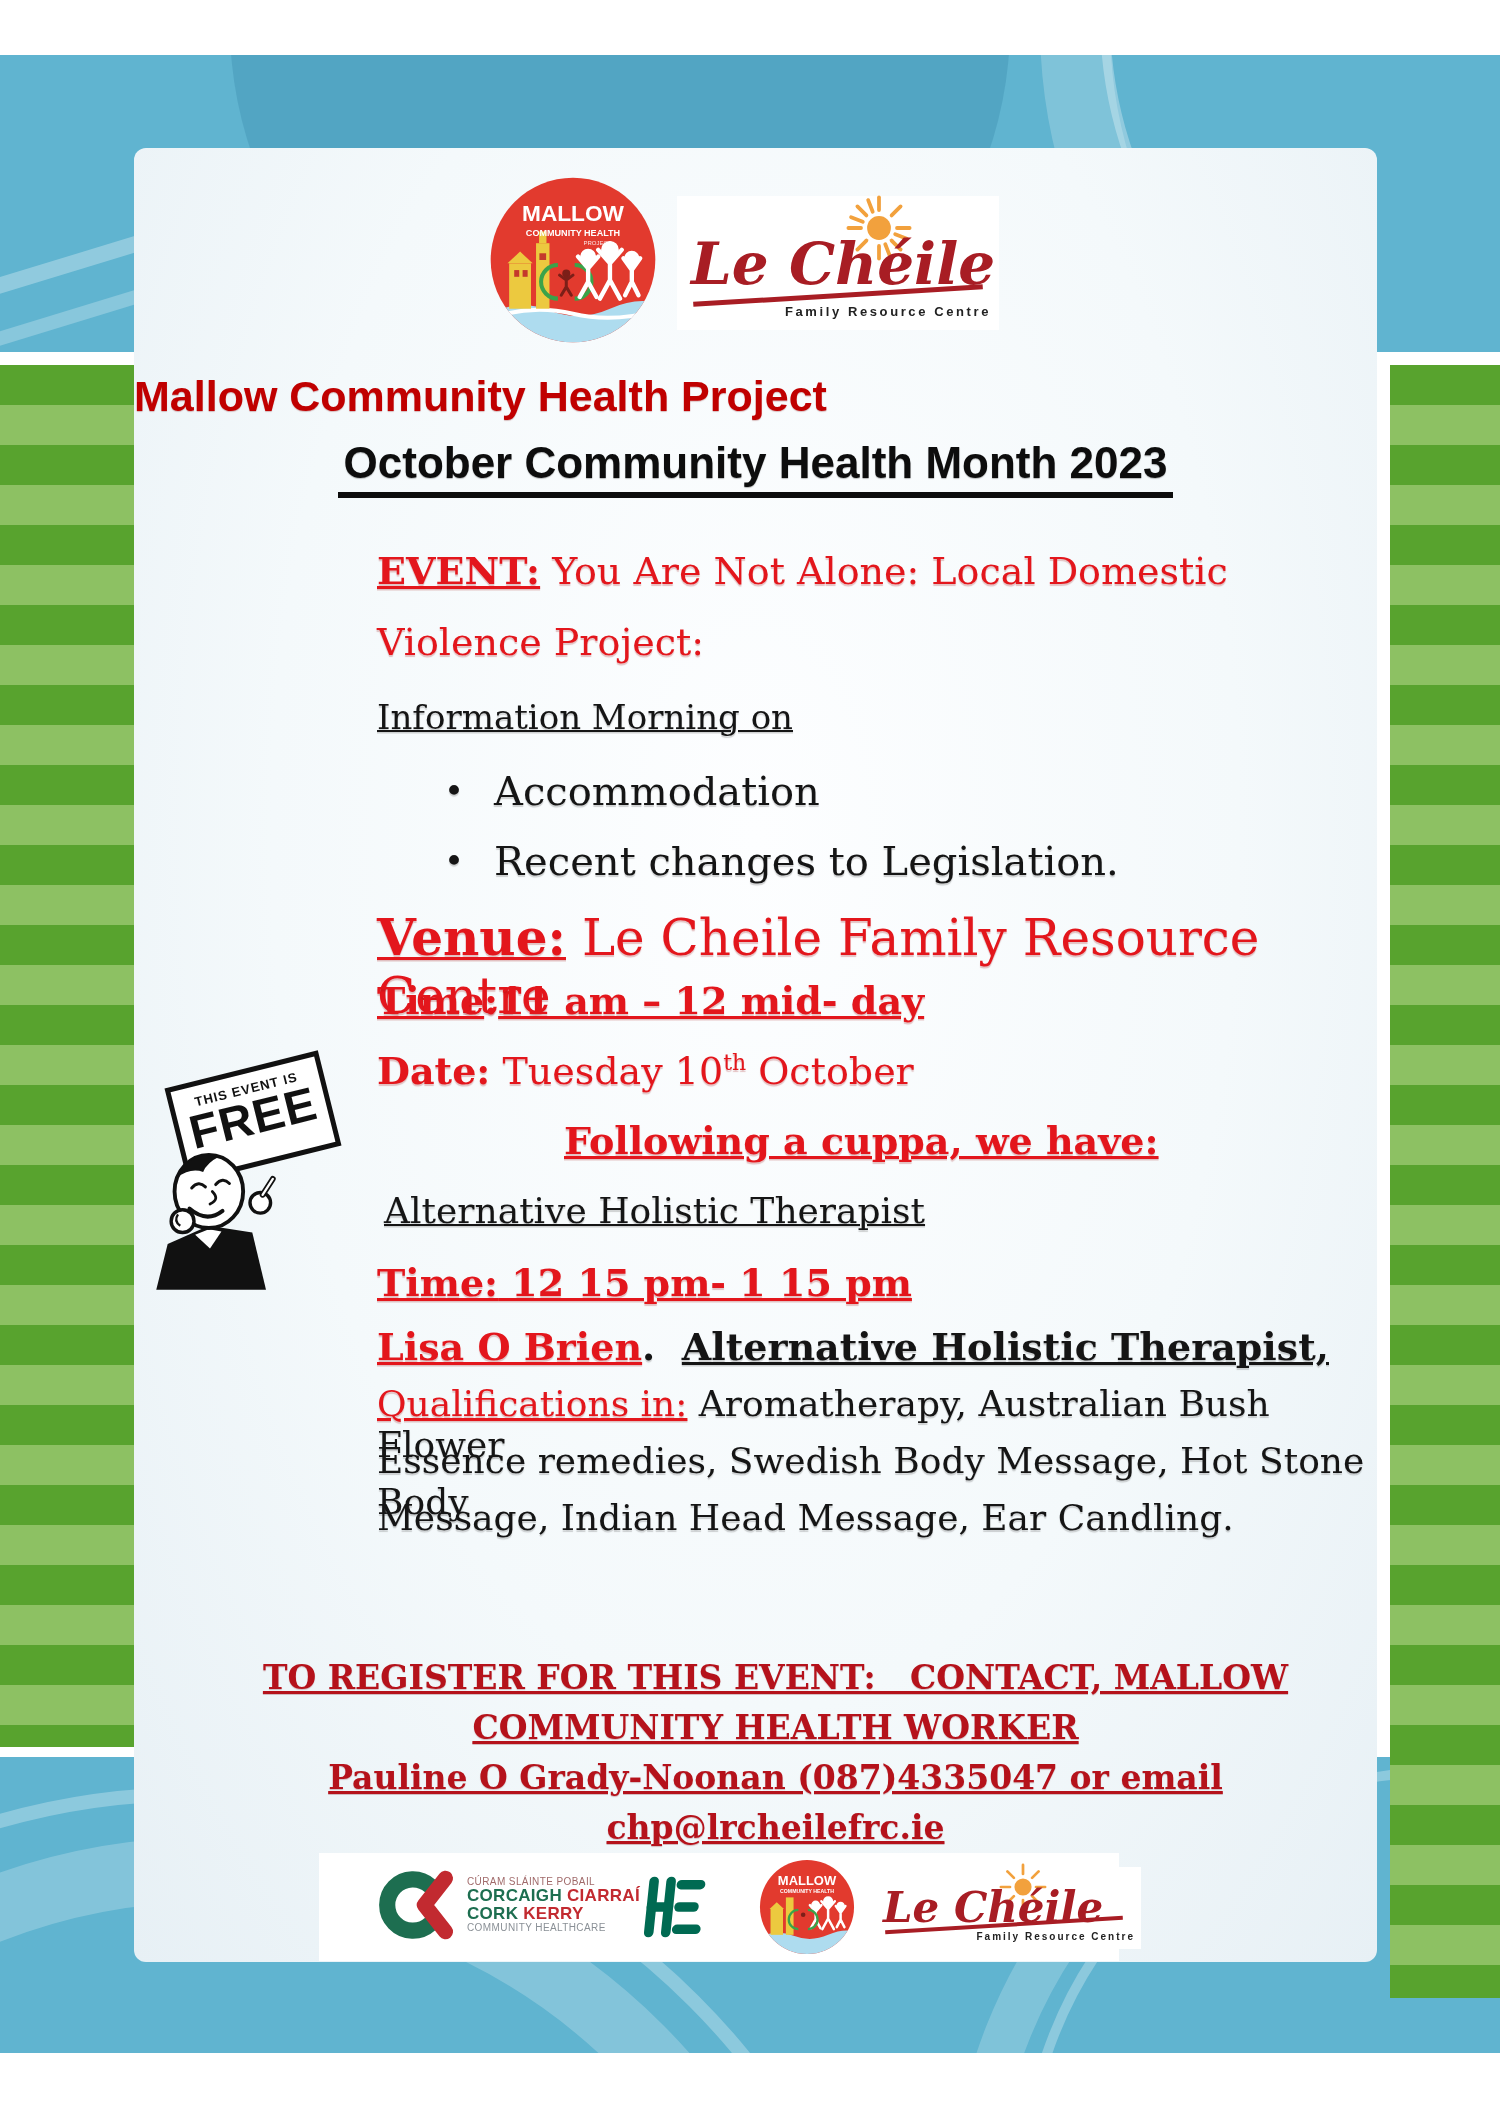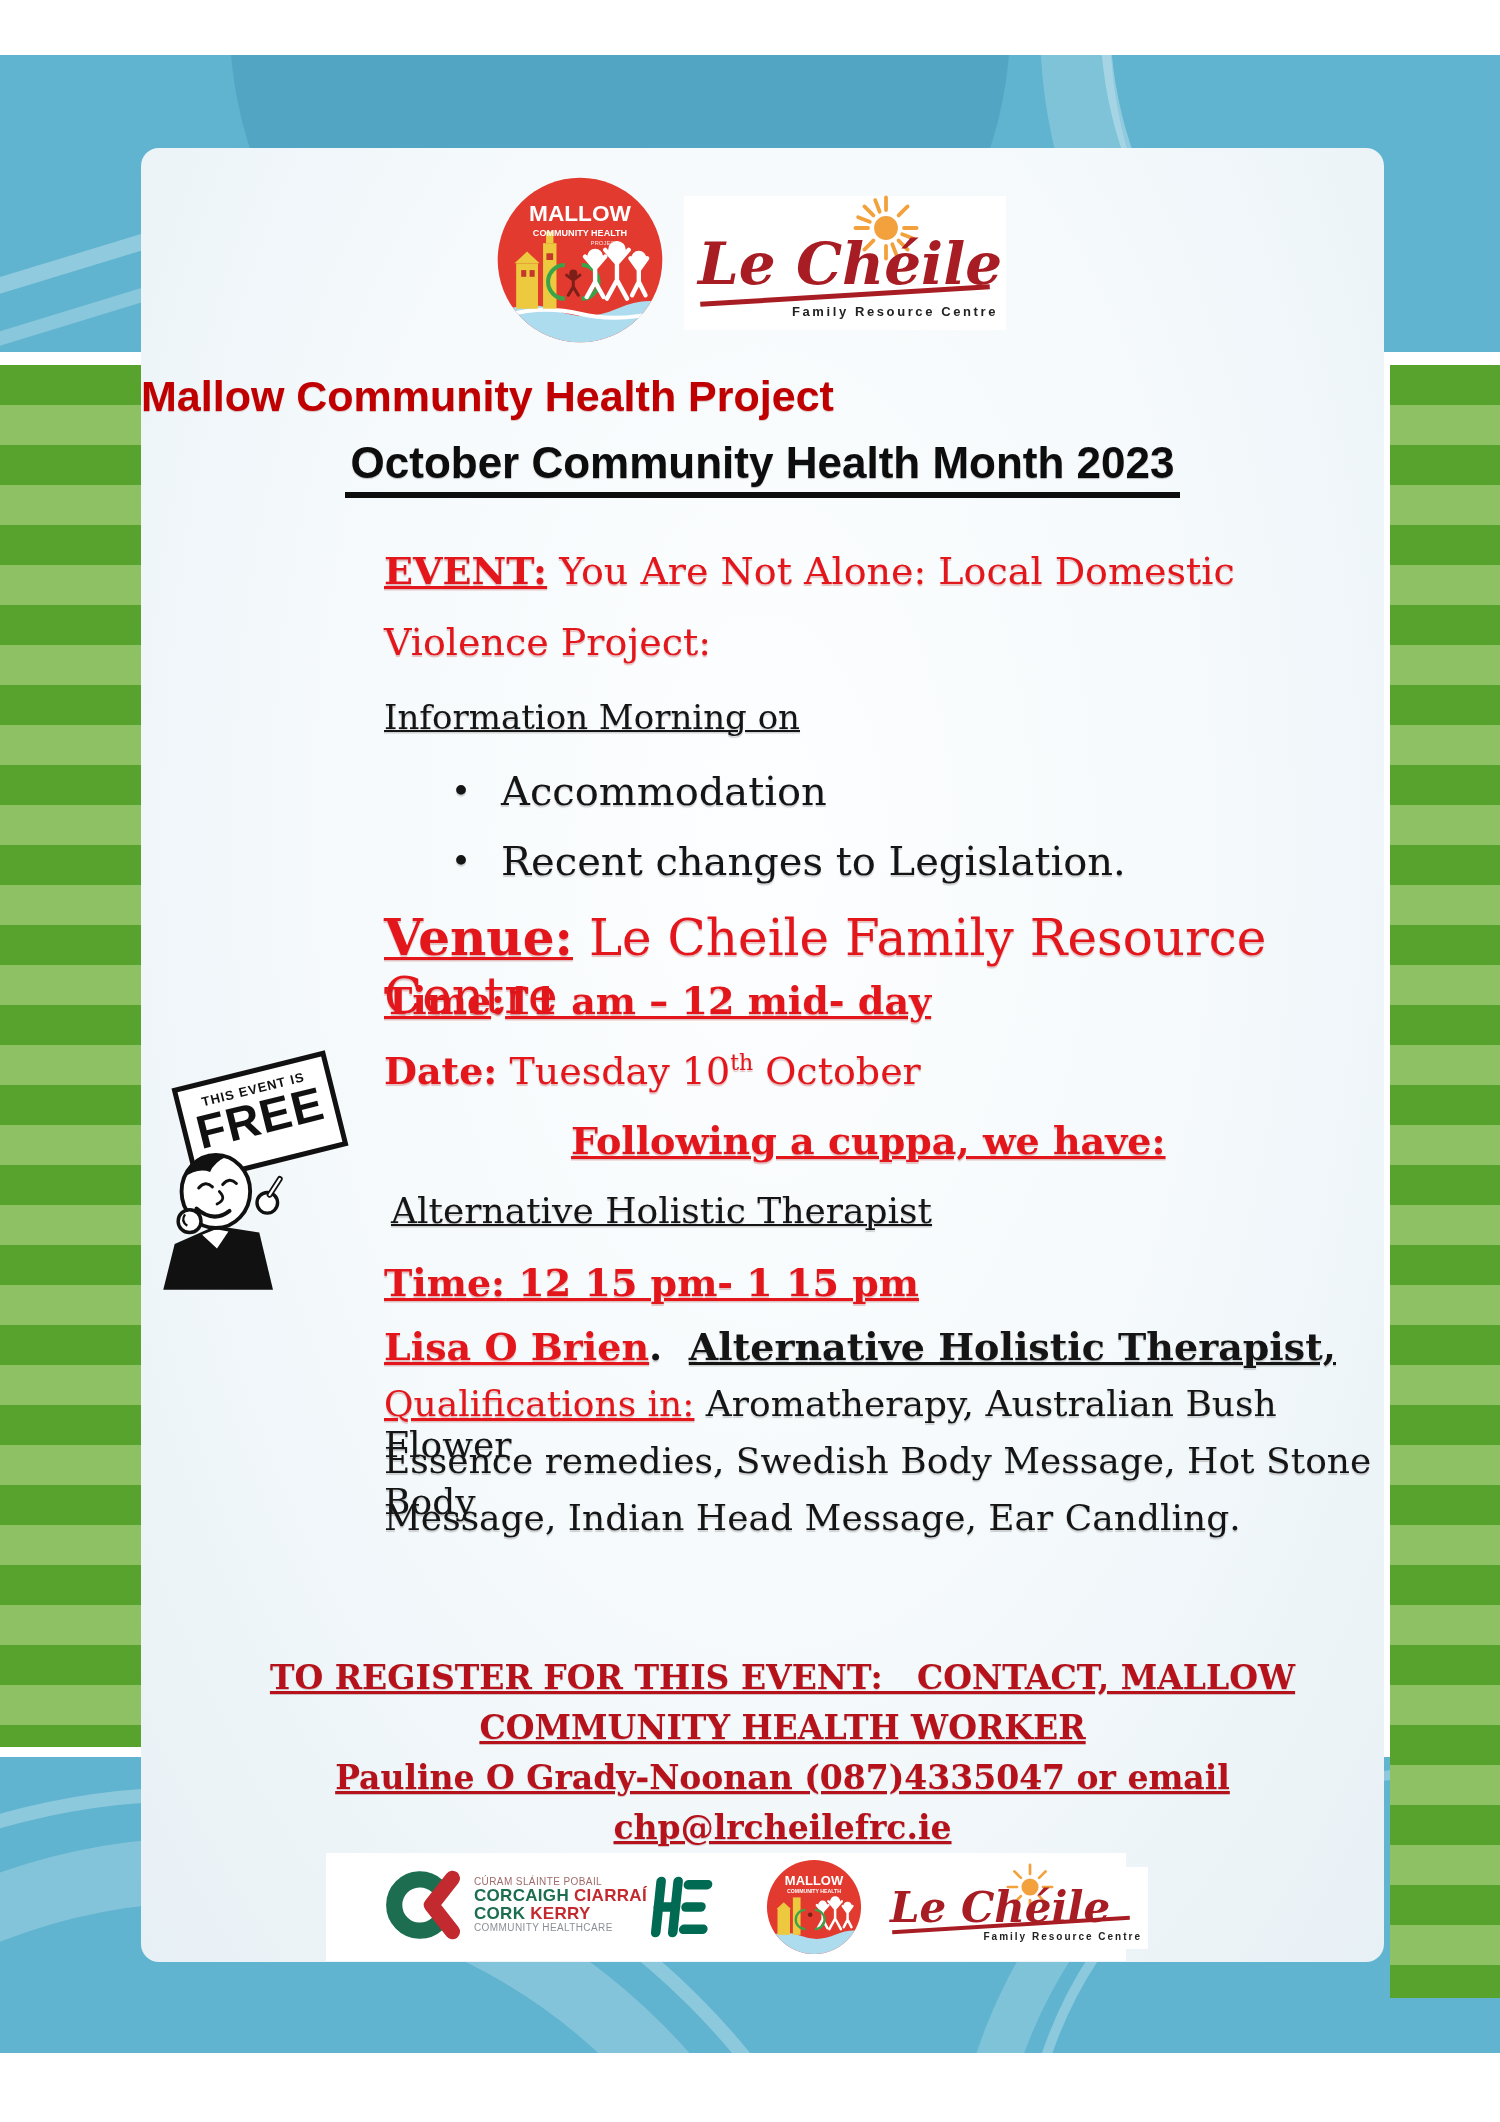--- a/index.html
+++ b/index.html
@@ -14,21 +14,21 @@
           font-family:"DejaVu Serif",serif;}
   .abs{position:absolute;}
   
   .bg-blue-top{left:0;top:55px;width:1500px;height:297px;background:var(--blue);overflow:hidden;z-index:1;}
   .bg-blue-bottom{left:0;top:1757px;width:1500px;height:296px;background:var(--blue);overflow:hidden;z-index:1;}
   .deco{position:absolute;border-radius:50%;}
   .stripes{background:repeating-linear-gradient(180deg,var(--green-dark) 0 40px,var(--green-light) 40px 80px);z-index:2;}
   .stripe-left{left:0;top:365px;width:143px;height:1382px;}
   .stripe-right{left:1390px;top:365px;width:110px;height:1633px;z-index:3;}
   
-  .card{left:141px;top:148px;width:1243px;height:1814px;border-radius:18px;z-index:5;overflow:hidden;
+  .card{left:134px;top:148px;width:1243px;height:1814px;border-radius:12px;z-index:5;overflow:hidden;
         background:radial-gradient(ellipse at 50% 38%,#fdfeff 0%,#f4f9fb 55%,#e7f0f5 100%);}
   
   .logo-mallow-top{left:355px;top:28px;width:168px;height:168px;}
   .lech{background:#fff;}
   .lech-top{left:543px;top:48px;width:322px;height:134px;}
   .lech .script{position:absolute;font-family:"DejaVu Serif",serif;font-style:italic;font-weight:bold;
                 color:var(--lecheile-red);white-space:nowrap;}
   .lech .rule{position:absolute;background:var(--lecheile-red);}
   .lech .tag{position:absolute;font-family:"Liberation Sans",sans-serif;font-weight:bold;color:#222;white-space:nowrap;}
   .lech-top .script{left:14px;top:34px;font-size:58px;}

